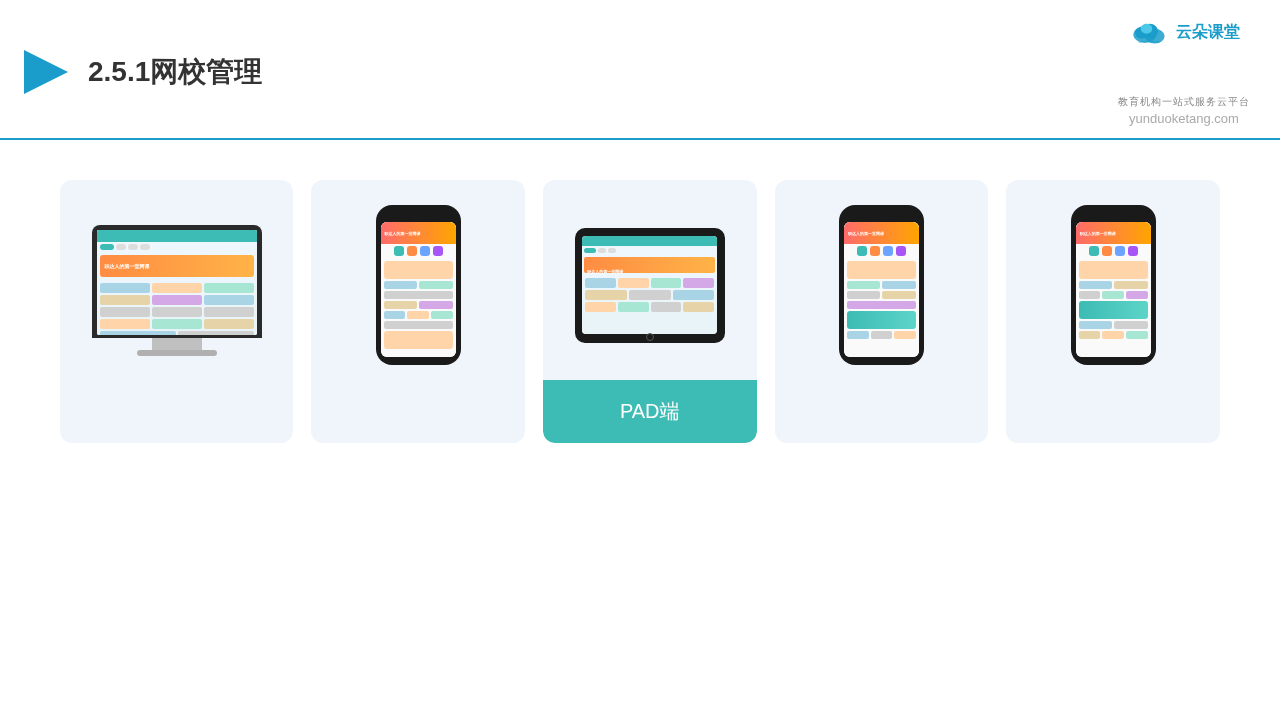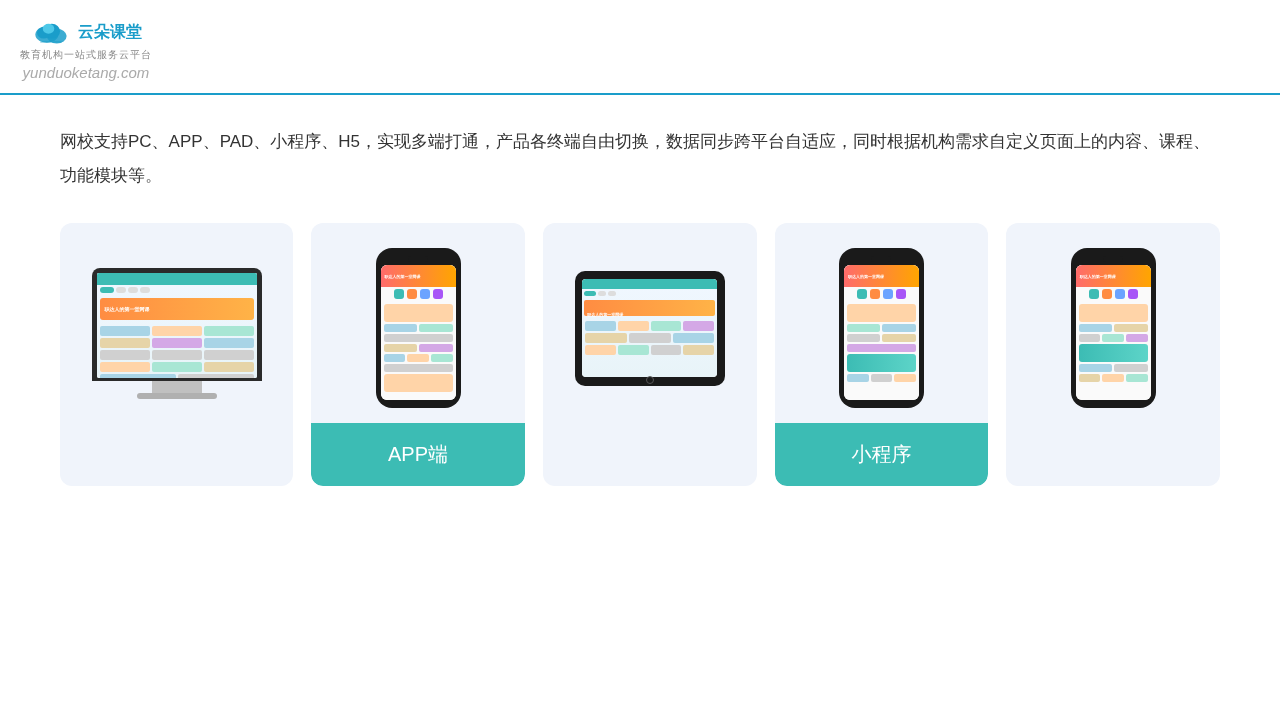--- a/index.html
+++ b/index.html
@@ -51,25 +51,25 @@
     }
     .logo-text {
       font-size: 16px;
       color: #1a9dca;
       font-weight: bold;
     }
     .logo-sub {
       font-size: 10px;
       color: #888;
       letter-spacing: 1px;
+      margin-top: 47px;
     }
     .logo-url {
-      font-size: 15px;
+      font-size: 13px;
       color: #aaa;
-      font-style: italic;
     }
 
     
     .content {
       padding: 30px 60px 20px 60px;
     }
     .description {
       font-size: 17px;
       color: #333;
       line-height: 2;
@@ -328,20 +328,27 @@
       width: 240px;
     }
     .card-pc .card-image-area {
       height: 210px;
     }
   </style>
 </head>
 <body>
 
 <div class="header">
+  <div class="header-left">
+
+    <svg class="play-icon" viewBox="0 0 52 52" xmlns="http://www.w3.org/2000/svg">
+      <polygon points="4,4 48,26 4,48" fill="#1a9dca"></polygon>
+    </svg>
+    <span class="page-title">2.5.1网校管理</span>
+  </div>
   <div class="logo-area">
     <div class="logo-cloud">
 
       <svg class="logo-icon" viewBox="0 0 50 34" xmlns="http://www.w3.org/2000/svg">
         <ellipse cx="20" cy="20" rx="14" ry="10" fill="#1a9dca" opacity="0.85"></ellipse>
         <ellipse cx="32" cy="22" rx="12" ry="9" fill="#1a9dca" opacity="0.85"></ellipse>
         <ellipse cx="26" cy="16" rx="10" ry="9" fill="#1a9dca"></ellipse>
         <ellipse cx="16" cy="18" rx="8" ry="7" fill="#1a9dca"></ellipse>
 
         <ellipse cx="22" cy="13" rx="7" ry="6" fill="#4dc8e8"></ellipse>
@@ -349,21 +356,20 @@
         <line x1="12" y1="29" x2="38" y2="29" stroke="#1a9dca" stroke-width="2" opacity="0.5"></line>
       </svg>
       <span class="logo-text">云朵课堂</span>
     </div>
     <span class="logo-sub">教育机构一站式服务云平台</span>
     <span class="logo-url">yunduoketang.com</span>
   </div>
 </div>
 
 <div class="content">
-  <p class="description">网校支持PC、APP、PAD、小程序、H5，实现多端打通，产品各终端自由切换，数据同步跨平台自适应，同时根据机构需求自定义页面上的内容、课程、功能模块等。</p>
 
   <div class="cards-container">
 
     <div class="card card-pc">
       <div class="card-image-area">
         <div class="monitor">
           <div class="monitor-screen-outer">
             <div class="monitor-screen">
               <div class="screen-content">
                 <div class="screen-header-bar"></div>
@@ -450,21 +456,20 @@
                   <div class="phone-block block-gray"></div>
                 </div>
                 <div class="phone-row">
                   <div class="phone-block block-orange" style="height:18px;border-radius:3px;"></div>
                 </div>
               </div>
             </div>
           </div>
         </div>
       </div>
-      <div class="card-label">APP端</div>
     </div>
 
     <div class="card">
       <div class="card-image-area">
         <div class="tablet" style="width:150px;height:115px;">
           <div class="tablet-screen" style="width:135px;height:98px;">
             <div class="screen-content">
               <div class="screen-header-bar" style="background:#3cbcb4;height:10px;"></div>
               <div class="screen-nav" style="padding:2px 2px;">
                 <div class="nav-dot" style="width:12px;height:5px;"></div>
@@ -491,20 +496,21 @@
                   <div class="screen-block block-green"></div>
                   <div class="screen-block block-gray"></div>
                   <div class="screen-block block-yellow"></div>
                 </div>
               </div>
             </div>
           </div>
           <div class="tablet-home"></div>
         </div>
       </div>
+      <div class="card-label">PAD端</div>
     </div>
 
     <div class="card">
       <div class="card-image-area">
         <div class="phone" style="width:85px;height:160px;">
           <div class="phone-notch"></div>
           <div class="phone-screen">
             <div class="phone-screen-content">
               <div class="phone-header" style="background:linear-gradient(90deg,#ff6b6b,#ffa500);height:22px;">
                 <span class="phone-header-text">职达人的第一堂网课</span>
@@ -536,21 +542,20 @@
                 <div class="phone-row">
                   <div class="phone-block block-blue"></div>
                   <div class="phone-block block-gray"></div>
                   <div class="phone-block block-orange"></div>
                 </div>
               </div>
             </div>
           </div>
         </div>
       </div>
-      <div class="card-label">小程序</div>
     </div>
 
     <div class="card">
       <div class="card-image-area">
         <div class="phone" style="width:85px;height:160px;">
           <div class="phone-notch"></div>
           <div class="phone-screen">
             <div class="phone-screen-content">
               <div class="phone-header" style="background:linear-gradient(90deg,#ff6b6b,#ffa500);height:22px;">
                 <span class="phone-header-text">职达人的第一堂网课</span>

